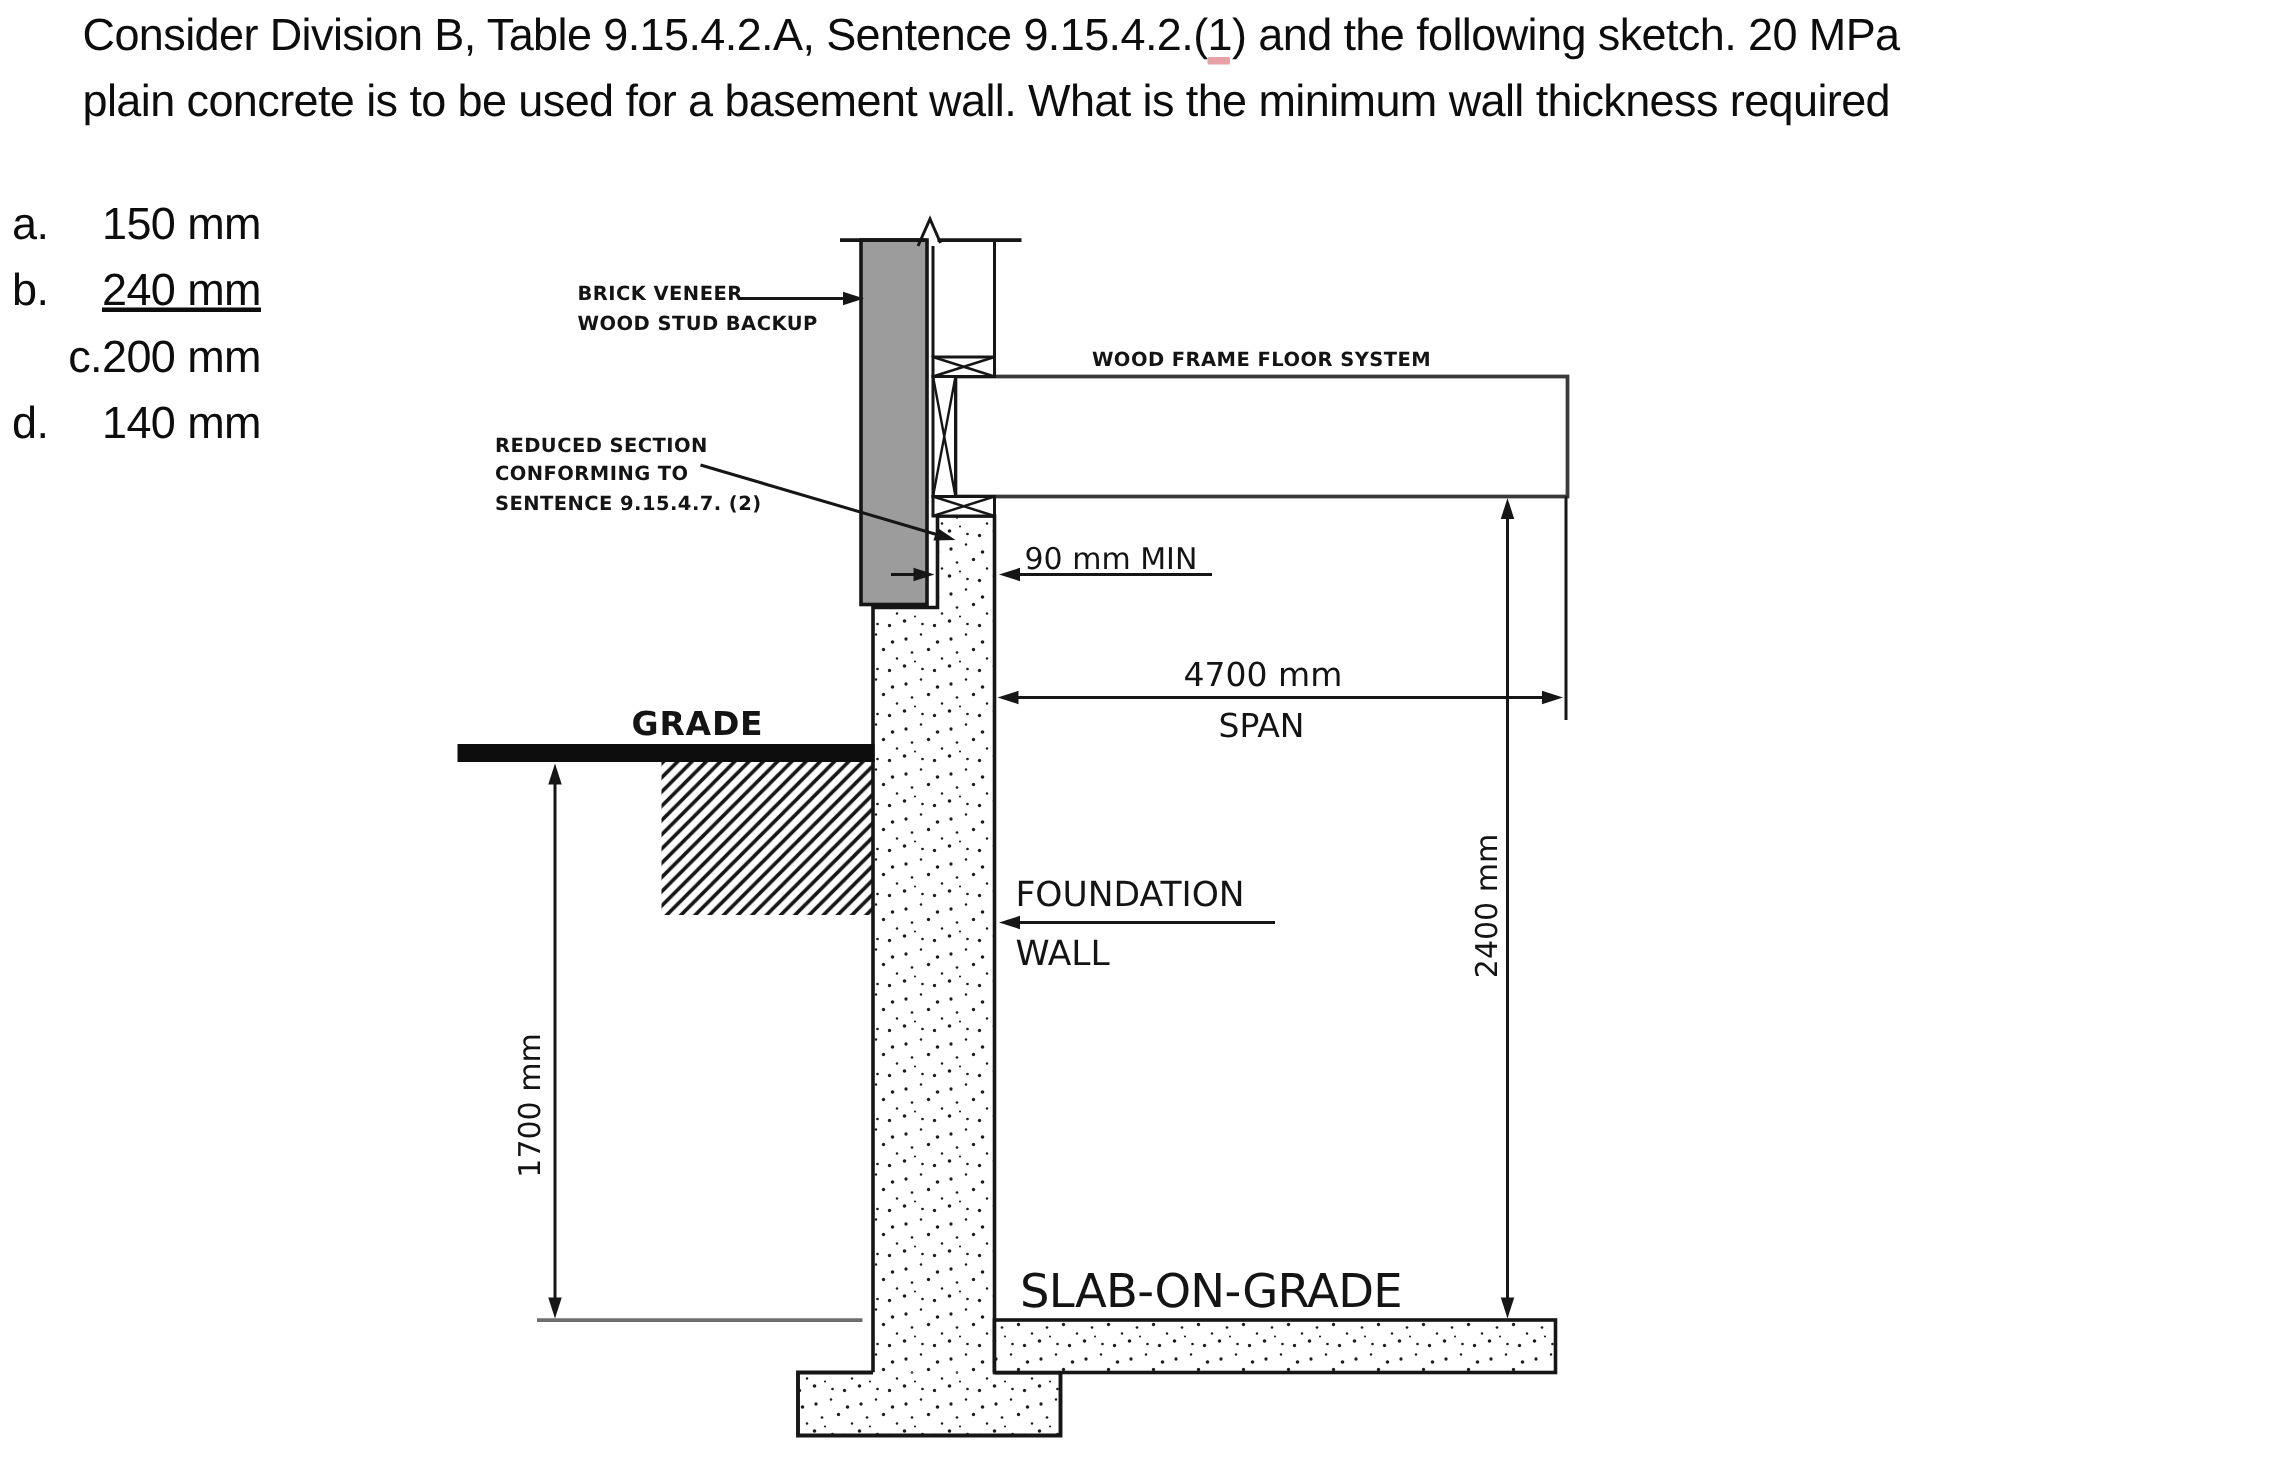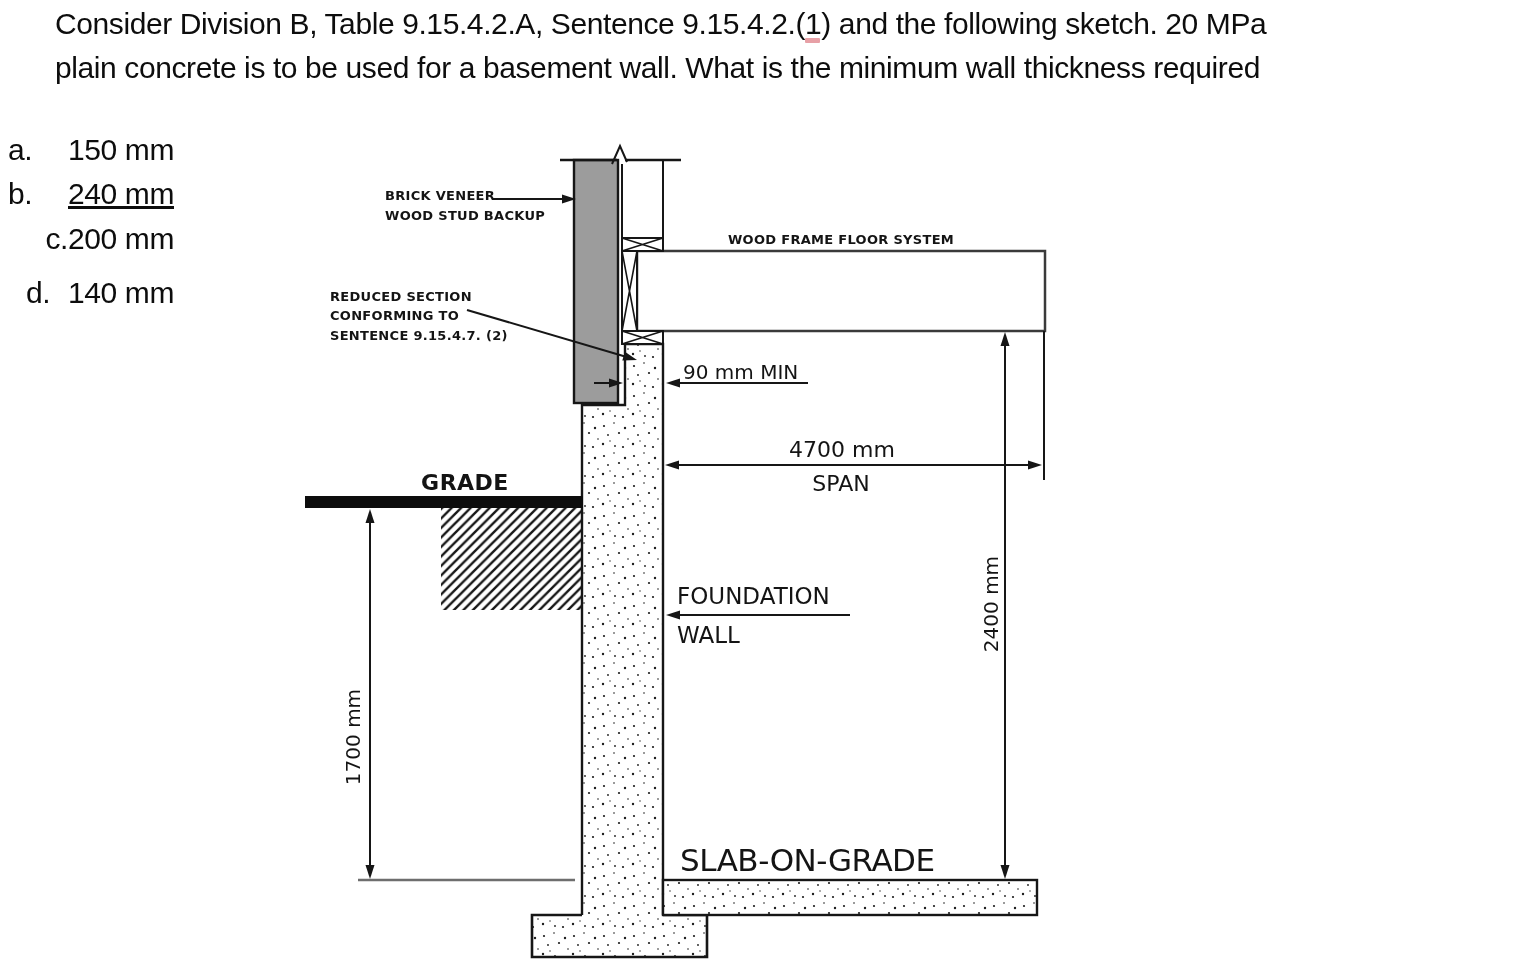--- a/index.html
+++ b/index.html
@@ -5,21 +5,21 @@
   html,body{margin:0;padding:0;background:#ffffff;}
   body{position:relative;width:1516px;height:980px;overflow:hidden;
        font-family:"Liberation Sans",sans-serif;color:#111;}
   .question{position:absolute;left:7px;top:2px;width:1500px;
             font-size:30px;line-height:43.5px;letter-spacing:-0.4px;color:#0d0d0d;margin-left:48px;}
   .q-line{white-space:nowrap;}
   .spell-mark{position:absolute;left:805px;top:38px;width:15px;height:5px;
               background:#e7a0a6;border-radius:1px;}
   .option{position:absolute;left:8px;font-size:30px;letter-spacing:-0.4px;color:#0d0d0d;white-space:nowrap;}
   .option .opt-letter{display:inline-block;width:60px;}
-  #opt-a{top:133px;} #opt-b{top:177px;text-decoration:underline;} #opt-c{top:222px;text-align:right;} #opt-d{top:276px;text-align:center;}
+  #opt-a{top:133px;} #opt-b{top:177px;text-decoration:underline;} #opt-c{top:222px;text-align:right;} #opt-d{top:266px;}
   svg{position:absolute;left:290px;top:140px;}
   svg text{font-family:"DejaVu Sans",sans-serif;fill:#141414;}
   .lbl-sm{font-size:13px;font-weight:bold;letter-spacing:0.3px;}
   .lbl-md{font-size:20px;}
   .lbl-dim{font-size:22px;}
   .lbl-grade{font-size:22px;font-weight:bold;letter-spacing:0.5px;}
   .lbl-found{font-size:23px;}
   .lbl-slab{font-size:31px;letter-spacing:-0.5px;}
   .ln{stroke:#161616;stroke-width:2;fill:none;}
   .ln-thick{stroke:#161616;stroke-width:2.5;fill:none;}

